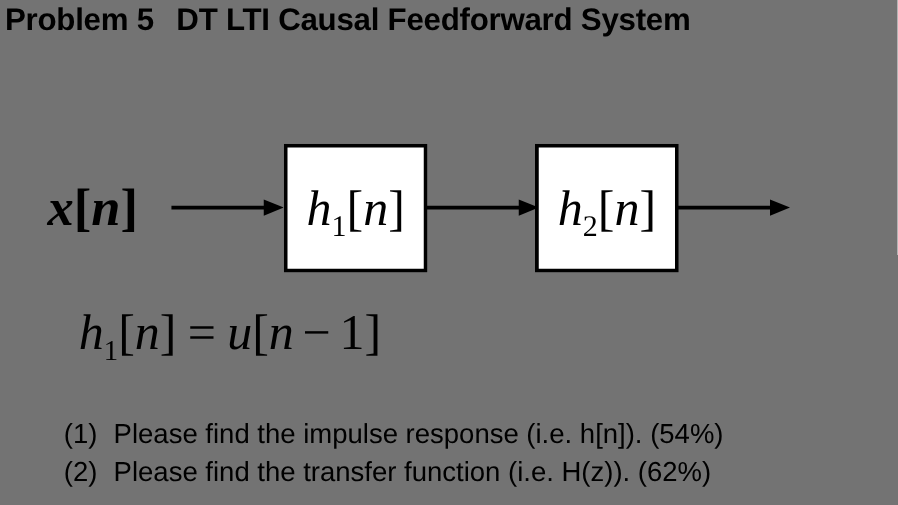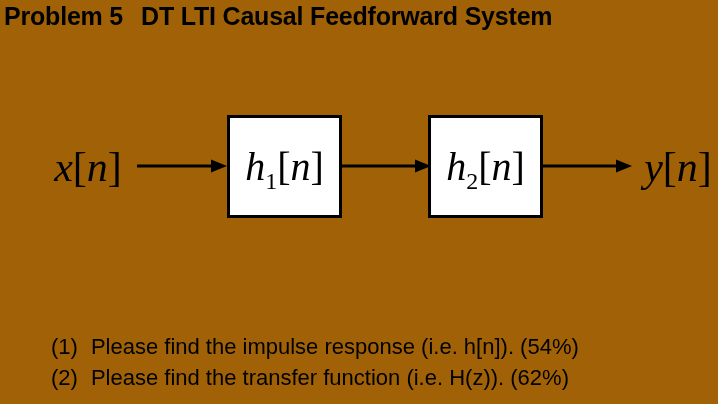--- a/index.html
+++ b/index.html
@@ -1,20 +1,20 @@
 <!DOCTYPE html>
 <html><head>
 <meta charset="utf-8">
 <style>
   html, body { margin: 0; padding: 0; background: #e8e8e8; }
   .page {
     position: relative;
     width: 718px;
     height: 404px;
-    background: #a16207;
+    background: #737373;
     font-family: "Liberation Sans", sans-serif;
     color: #000000;
     overflow: hidden;
   }
 
   
   .title {
     position: absolute;
     left: 4px;
     top: 2px;
@@ -40,21 +40,22 @@
   }
   .eq .msub { font-size: 23px; vertical-align: -9px; }
   .rel { font-style: normal; margin: 0 9px; }
   .op  { font-style: normal; margin: 0 7px; }
 
   
   .signal-label {
     position: absolute;
     font-size: 42px;
     line-height: 50px;
-    text-align: center;
+    text-align: left;
+    font-weight: bold;
   }
   .lbl-x { left: 38px;  top: 142px; width: 100px; }
   .lbl-y { left: 638px; top: 142px; width: 80px;  }
 
   .block {
     position: absolute;
     top: 115px;
     width: 109px;
     height: 97px;
     border: 3px solid #000000;
@@ -123,24 +124,24 @@
 
   <div class="block math box2">
     <span><span class="it">h</span><sub class="msub">2</sub><span class="up">[</span><span class="it">n</span><span class="up">]</span></span>
   </div>
 
   <svg class="arrow arrow3" width="90" height="20" viewBox="0 0 90 20">
     <line x1="0" y1="10" x2="77" y2="10" stroke="#000000" stroke-width="3"></line>
     <polygon points="74,3.5 90,10 74,16.5" fill="#000000"></polygon>
   </svg>
 
-  <div class="signal-label math lbl-y">
-    <span class="it">y</span><span class="up">[</span><span class="it">n</span><span class="up">]</span>
+
+  <div class="eq math eq1">
+    <span class="it">h</span><sub class="msub">1</sub><span class="up">[</span><span class="it">n</span><span class="up">]</span><span class="rel">=</span><span class="it">u</span><span class="up">[</span><span class="it">n</span><span class="op">−</span><span class="up">1</span><span class="up">]</span>
   </div>
-
 
 
   <div class="questions">
     <div class="q-row">
       <span class="q-num">(1)</span>
       <span class="q-text">Please find the impulse response (i.e. h[n]). (54%)</span>
     </div>
     <div class="q-row">
       <span class="q-num">(2)</span>
       <span class="q-text">Please find the transfer function (i.e. H(z)). (62%)</span>

